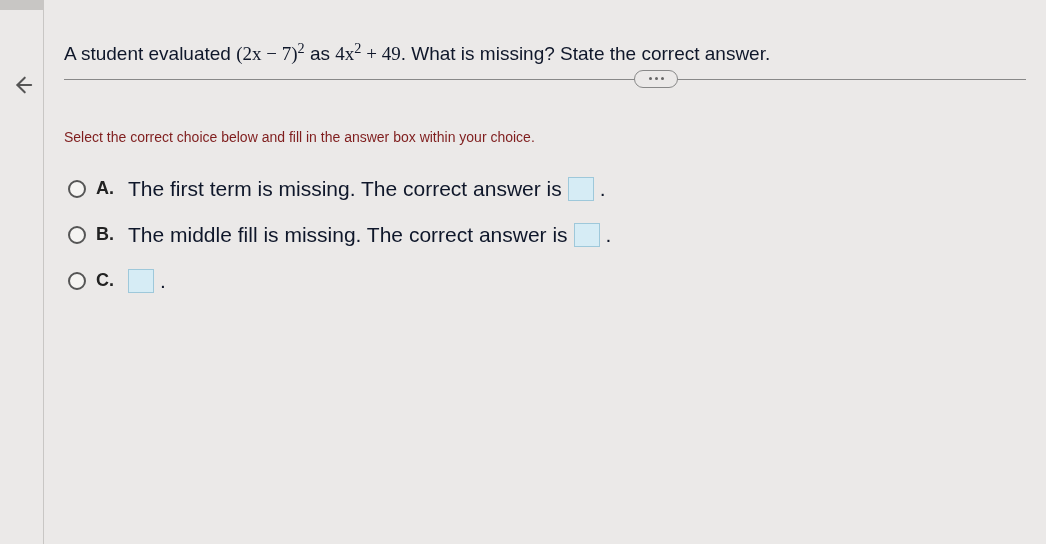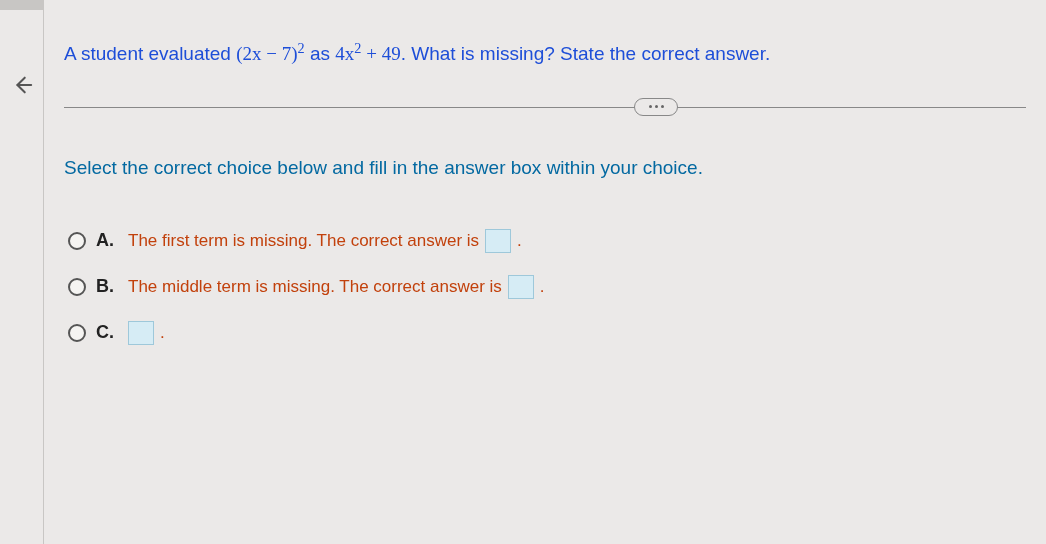--- a/index.html
+++ b/index.html
@@ -37,23 +37,22 @@
       justify-content: center;
     }
     .main {
       flex: 1;
       padding: 40px 20px 20px 20px;
       background: #ebe9e8;
       position: relative;
     }
     .question {
       font-size: 19px;
-      color: #1d4ed8;
+      color: #0f172a;
       line-height: 1.5;
-      margin-bottom: 28px;
     }
     .math {
       font-family: 'Times New Roman', serif;
       white-space: nowrap;
     }
     .math sup {
       font-size: 0.75em;
       vertical-align: super;
       line-height: 0;
     }
@@ -85,23 +84,23 @@
       gap: 3px;
       cursor: pointer;
     }
     .dots-pill span {
       width: 3px;
       height: 3px;
       background: #666;
       border-radius: 50%;
     }
     .instruction {
-      font-size: 19px;
-      color: #0369a1;
-      margin-bottom: 50px;
+      font-size: 14px;
+      color: #7f1d1d;
+      margin-bottom: 32px;
     }
     .choices {
       display: flex;
       flex-direction: column;
       gap: 22px;
       padding-left: 4px;
     }
     .choice-row {
       display: flex;
       align-items: center;
@@ -116,22 +115,22 @@
       flex-shrink: 0;
       cursor: pointer;
     }
     .choice-letter {
       font-weight: bold;
       font-size: 18px;
       color: #222;
       width: 22px;
     }
     .choice-text {
-      font-size: 17px;
-      color: #c2410c;
+      font-size: 21px;
+      color: #0f172a;
       display: flex;
       align-items: center;
       gap: 6px;
     }
     .answer-box {
       width: 26px;
       height: 24px;
       background: #d6ecf5;
       border: 1px solid #9ec8da;
       display: inline-block;
@@ -186,21 +185,21 @@
         <span>The first term is missing. The correct answer is </span>
         <span class="answer-box"></span>
         <span>.</span>
       </div>
     </div>
 
     <div class="choice-row">
       <div class="radio"></div>
       <div class="choice-letter">B.</div>
       <div class="choice-text">
-        <span>The middle term is missing. The correct answer is </span>
+        <span>The middle fill is missing. The correct answer is </span>
         <span class="answer-box"></span>
         <span>.</span>
       </div>
     </div>
 
     <div class="choice-row">
       <div class="radio"></div>
       <div class="choice-letter">C.</div>
       <div class="choice-text">
         <span class="answer-box"></span>

